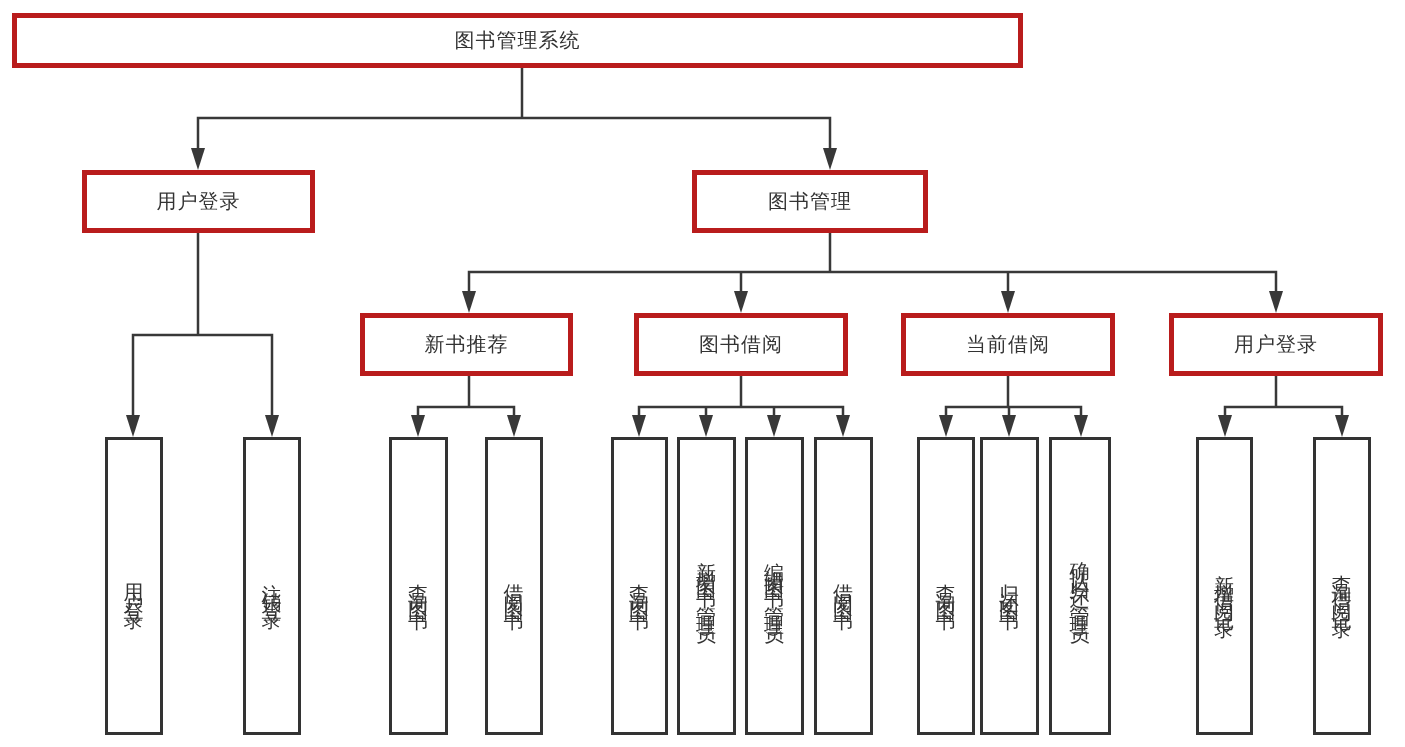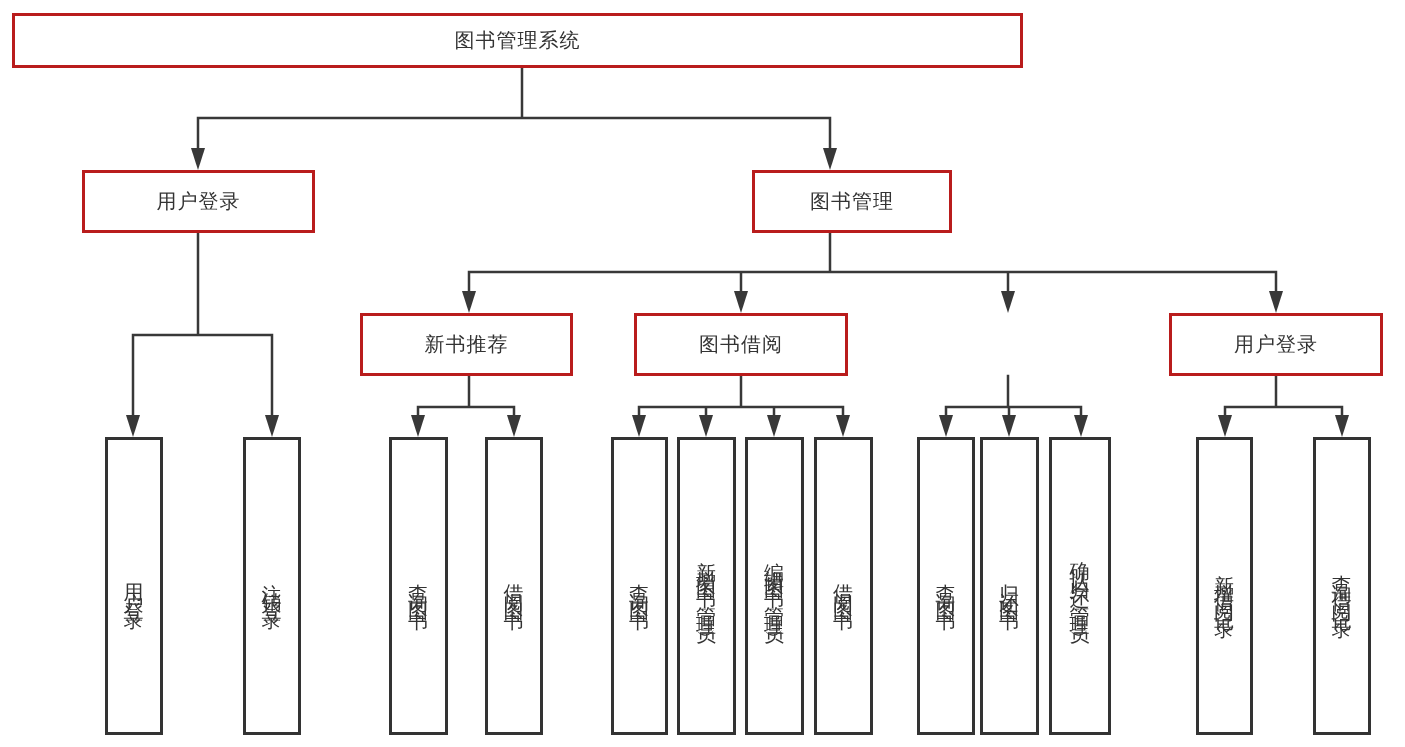--- a/index.html
+++ b/index.html
@@ -14,21 +14,21 @@
   }
   .edges {
     position: absolute;
     left: 0; top: 0;
     width: 1405px; height: 747px;
   }
   .node {
     position: absolute;
     box-sizing: border-box;
     background: #ffffff;
-    border: 3px solid #b91c1c;
+    border: 5px solid #b91c1c;
     display: flex;
     align-items: center;
     justify-content: center;
     font-size: 20px;
     letter-spacing: 1px;
     color: #333333;
   }
   .leaf {
     position: absolute;
     box-sizing: border-box;
@@ -93,29 +93,32 @@
     </g>
   </svg>
 
   <div class="node" style="left:12px; top:13px; width:1011px; height:55px;">
     <span>图书管理系统</span>
   </div>
 
   <div class="node" style="left:82px; top:170px; width:233px; height:63px;">
     <span>用户登录</span>
   </div>
-  <div class="node" style="left:752px; top:170px; width:200px; height:63px;font-family:Liberation Serif, serif;">
+  <div class="node" style="left:692px; top:170px; width:236px; height:63px;font-family:Liberation Serif, serif;">
     <span>图书管理</span>
   </div>
 
   <div class="node" style="left:360px; top:313px; width:213px; height:63px;">
     <span>新书推荐</span>
   </div>
   <div class="node" style="left:634px; top:313px; width:214px; height:63px;">
     <span>图书借阅</span>
+  </div>
+  <div class="node" style="left:901px; top:313px; width:214px; height:63px;">
+    <span>当前借阅</span>
   </div>
   <div class="node" style="left:1169px; top:313px; width:214px; height:63px;">
     <span>用户登录</span>
   </div>
 
   <div class="leaf" style="left:105px; top:437px; width:58px; height:298px;">
     <span class="vtext">用户登录</span>
   </div>
   <div class="leaf" style="left:243px; top:437px; width:58px; height:298px;">
     <span class="vtext">注销登录</span>

